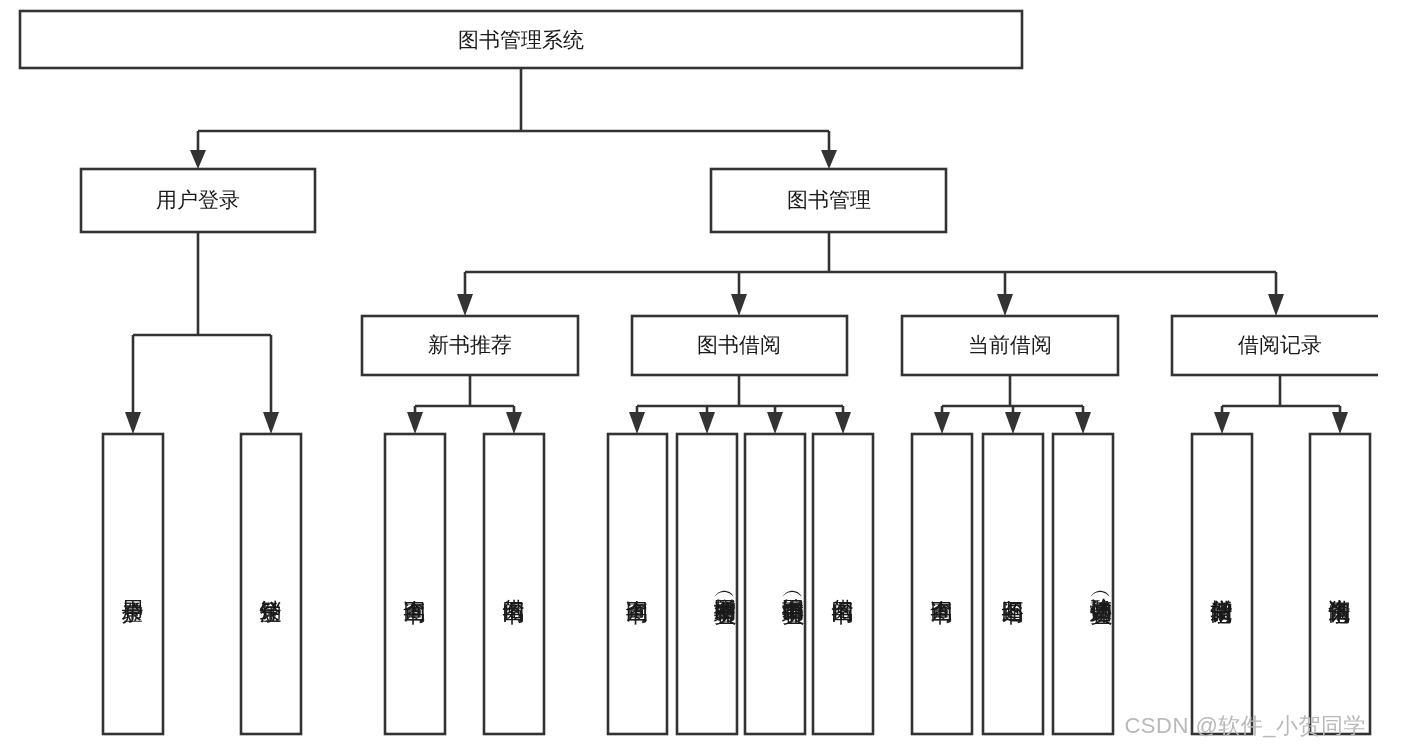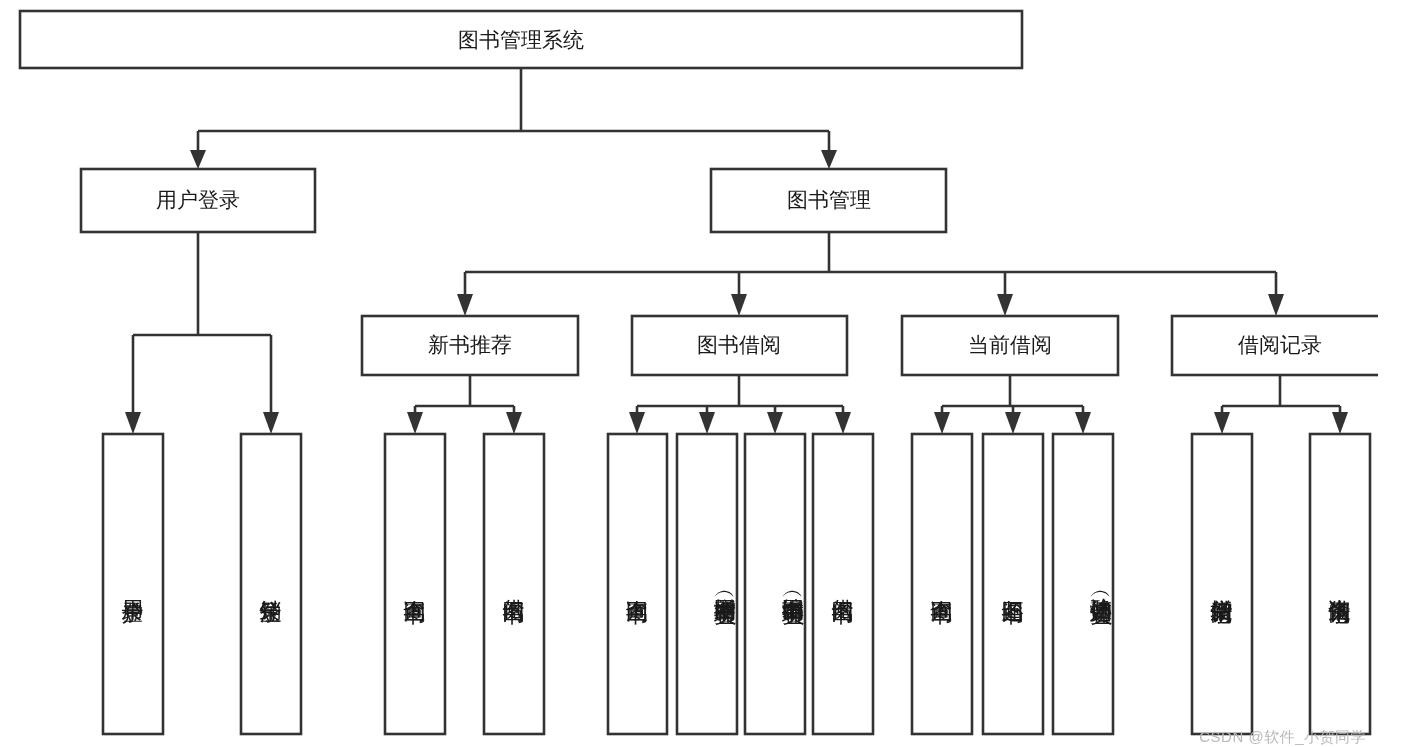--- a/index.html
+++ b/index.html
@@ -59,23 +59,23 @@
     display: flex;
     align-items: center;
     justify-content: center;
     text-align: center;
     white-space: nowrap;
     pointer-events: none;
   }
   .watermark {
     position: absolute;
     right: 12px;
-    bottom: 0;
-    font-family: "Liberation Sans", "DejaVu Sans", sans-serif;
-    font-size: 15px;
+    bottom: 6px;
+    font-family: "Liberation Sans", "DejaVu Sans", sans-serif;
+    font-size: 22px;
     color: #b9b9b9;
     letter-spacing: 0.5px;
     white-space: nowrap;
   }
 </style>
 </head>
 <body>
 
 <div id="diagram-root">
 

